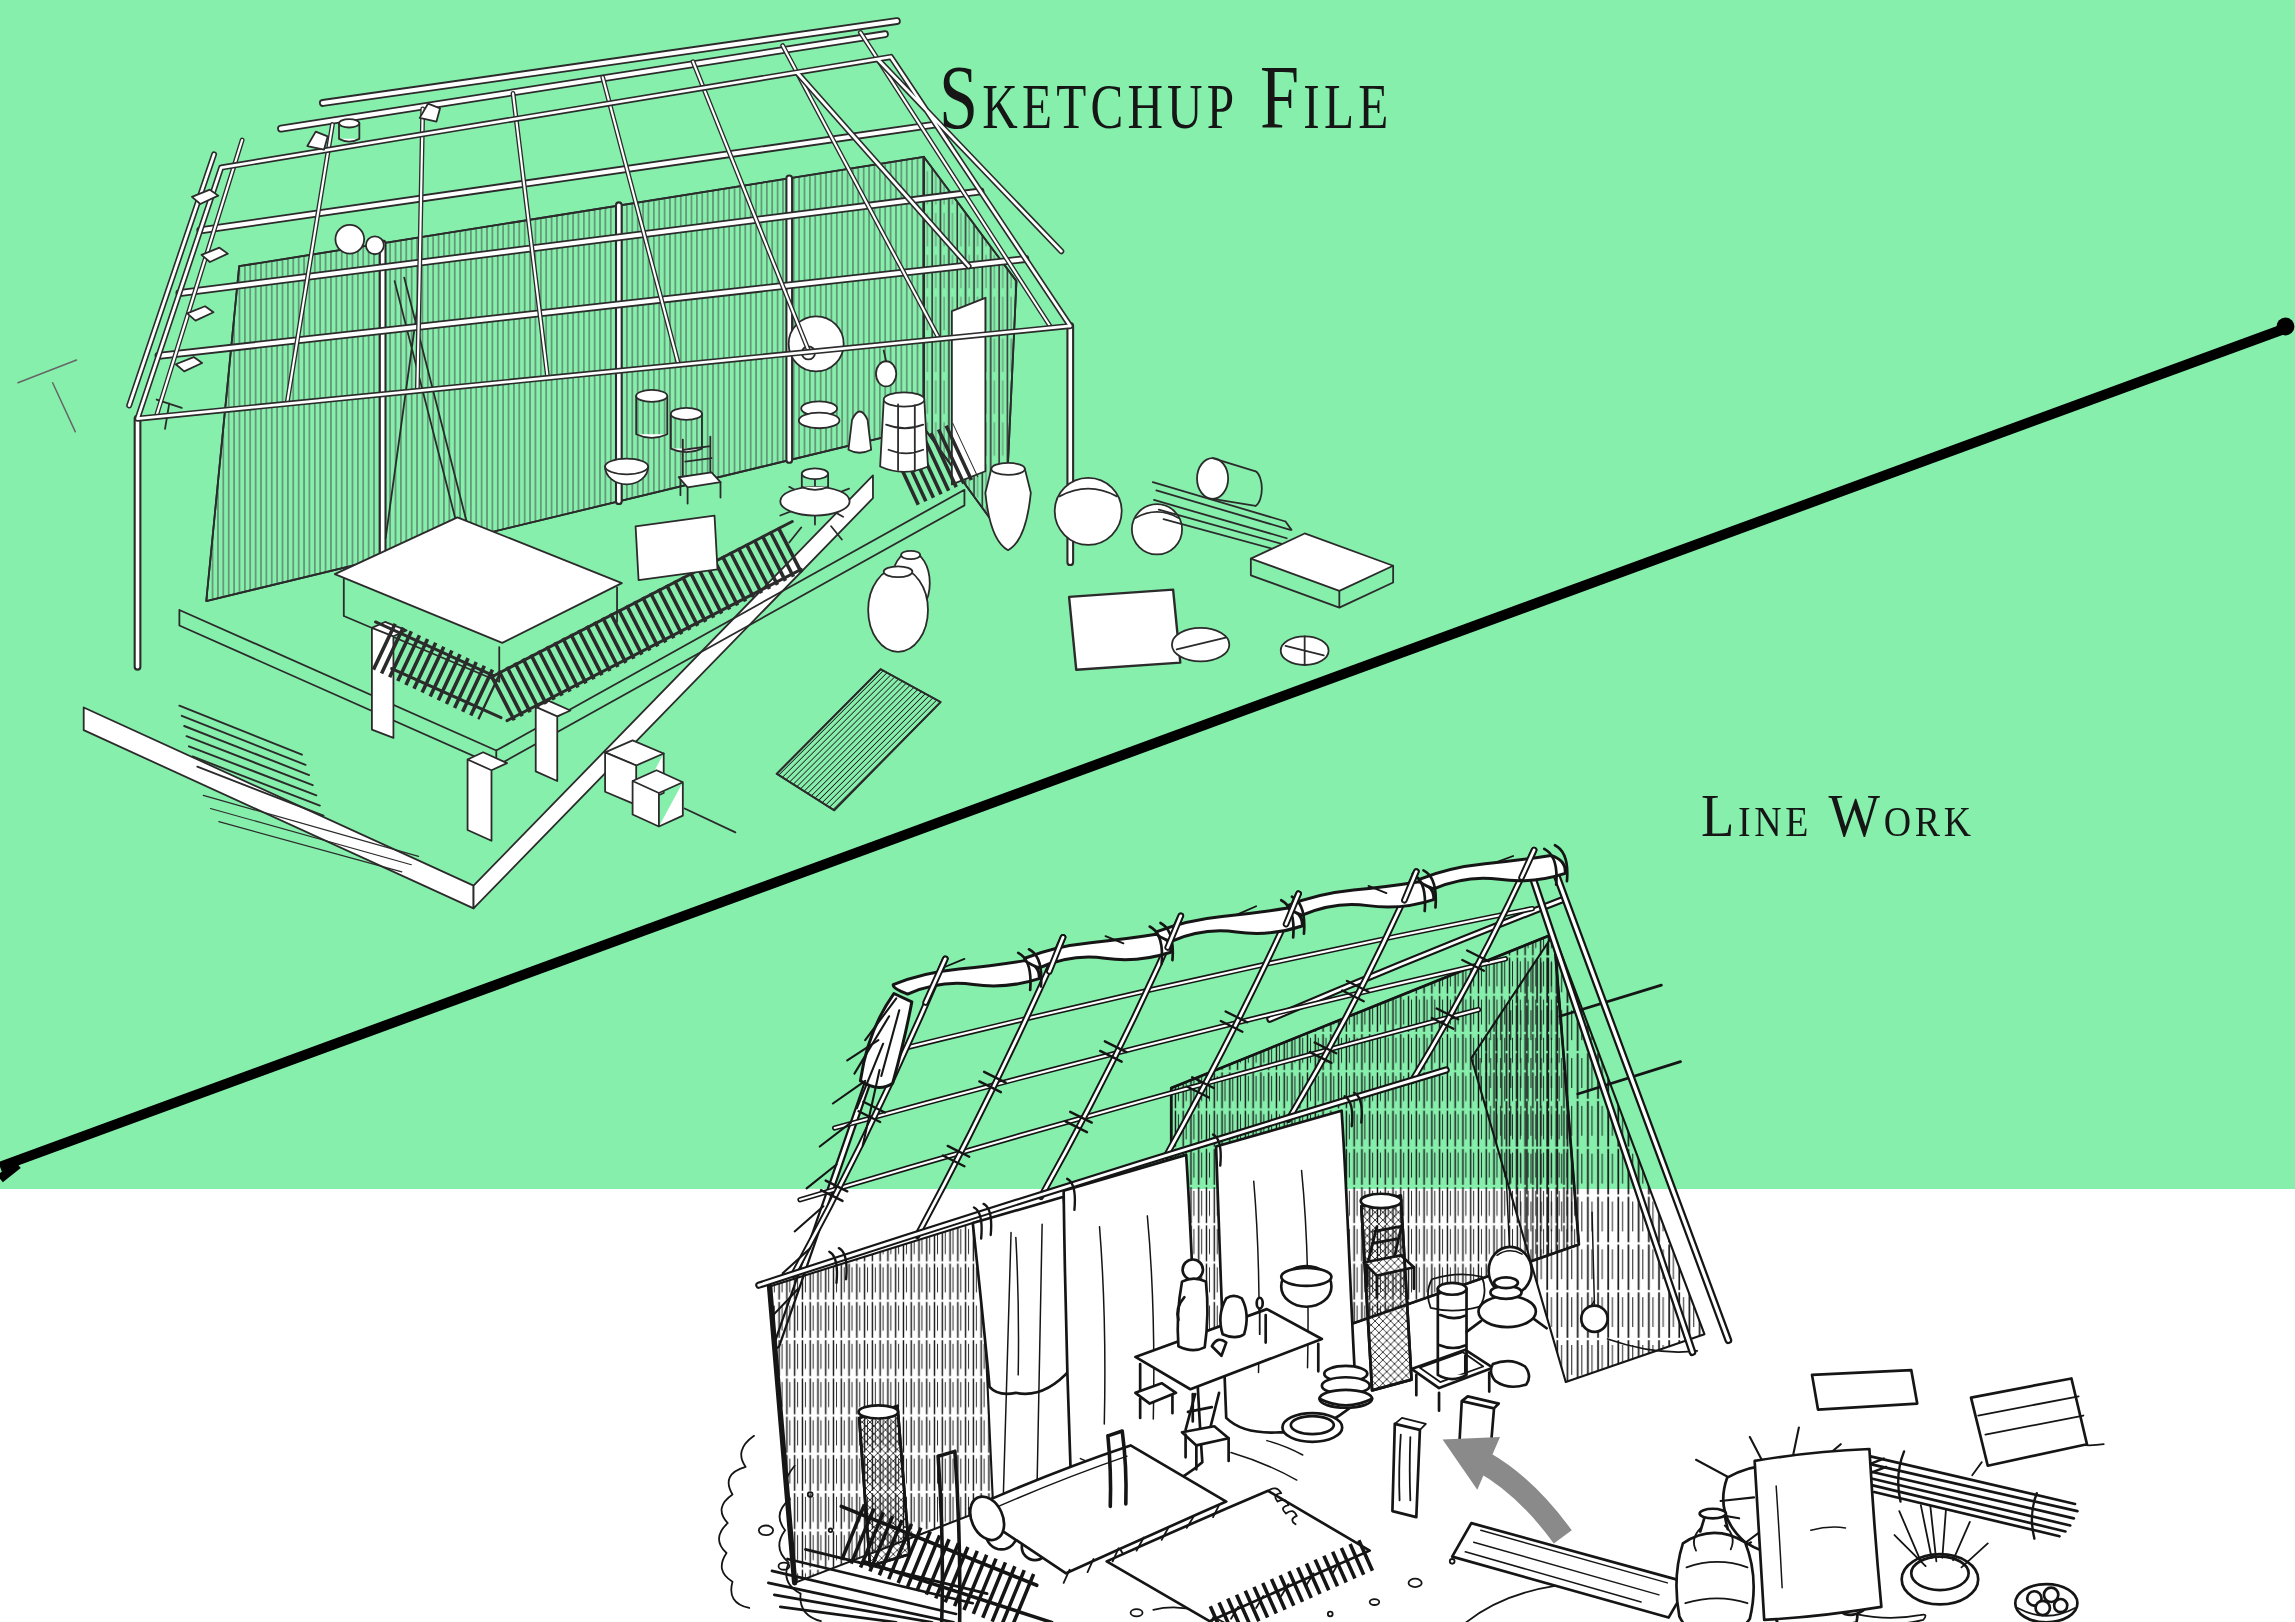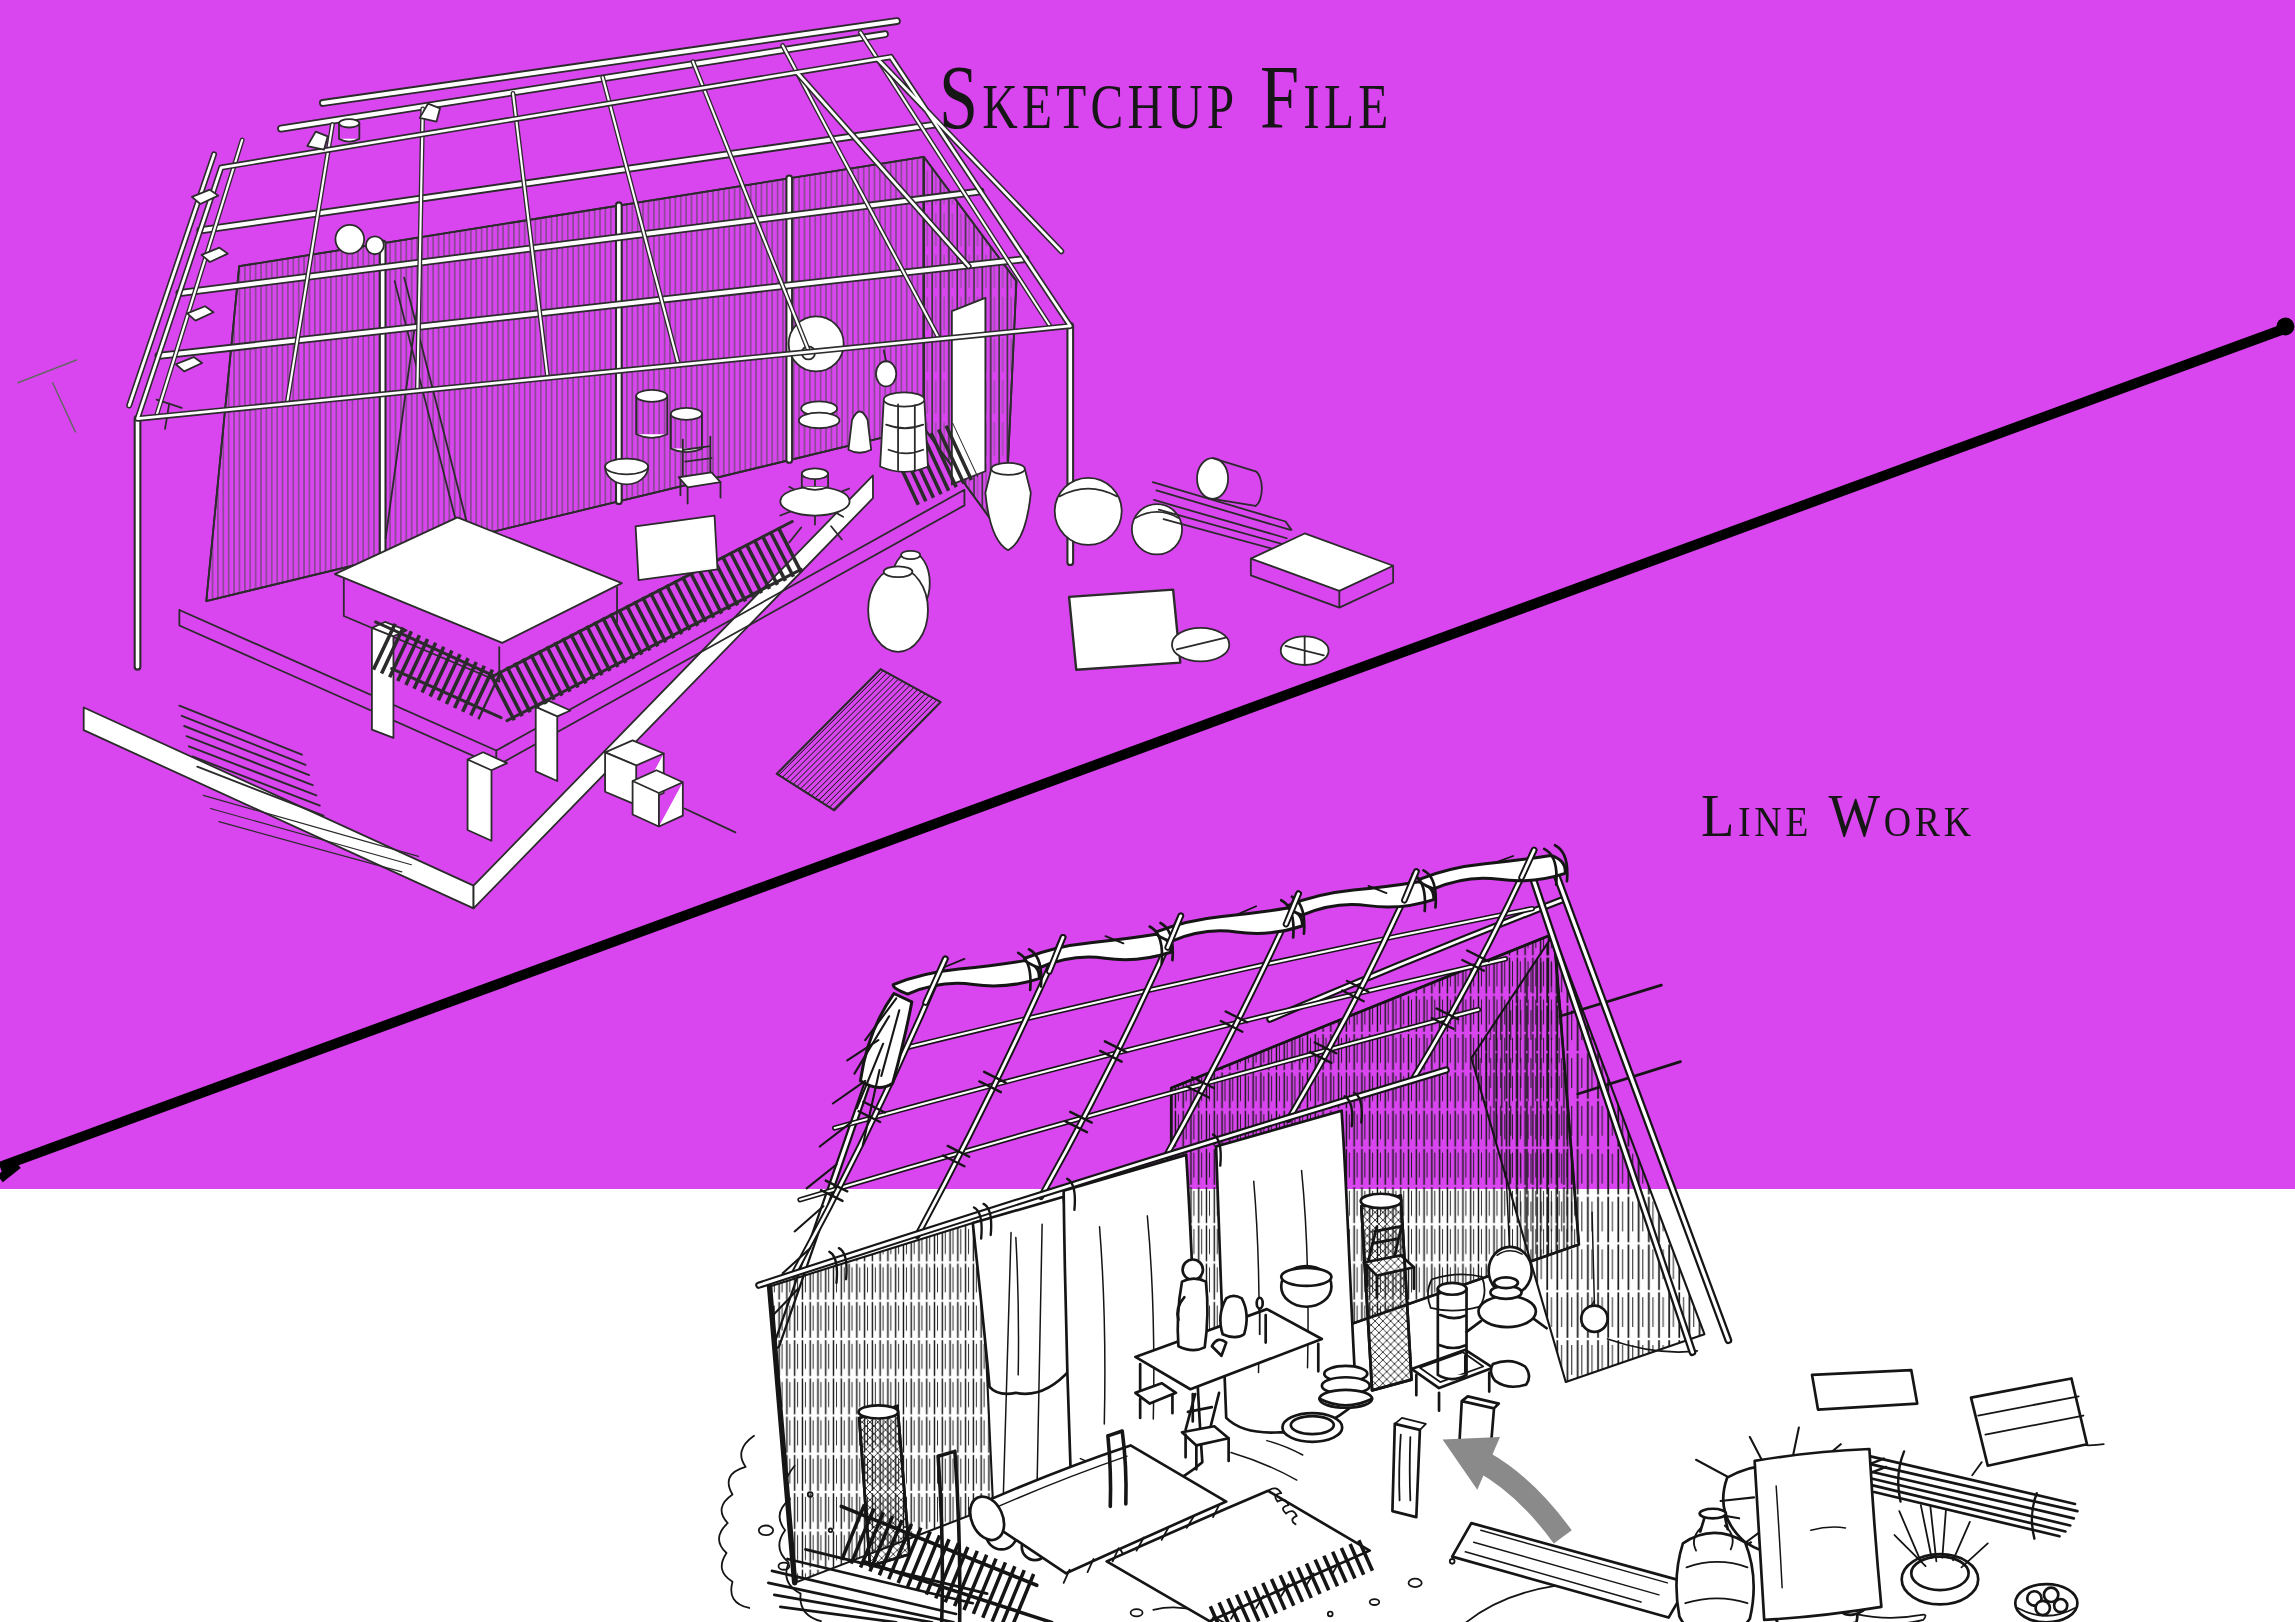--- a/index.html
+++ b/index.html
@@ -1,18 +1,18 @@
 <!DOCTYPE html>
 <html style="font-size:9.6px"><head>
 <meta charset="utf-8">
 <style>
   html,body{margin:0;padding:0;background:#fff;}
   body{width:2295px;height:1623px;overflow:hidden;
        font-family:"Liberation Serif", serif;}
-  #canvas{position:relative;width:2295px;height:1189px;background:#d946ef;}
+  #canvas{position:relative;width:2295px;height:1189px;background:#86efac;}
   svg{position:absolute;display:block;}
   .panel-label{position:absolute;color:#161616;font-variant:small-caps;
        white-space:nowrap;transform-origin:left top;line-height:1;}
   #label-top{left:939px;top:53px;font-size:90px;letter-spacing:5.4px;transform:scaleX(.78);}
   #label-bottom{left:1701px;top:784px;font-size:62px;letter-spacing:4.2px;transform:scaleX(.88);}
 </style>
 </head>
 <body>
 
 <div id="canvas">

